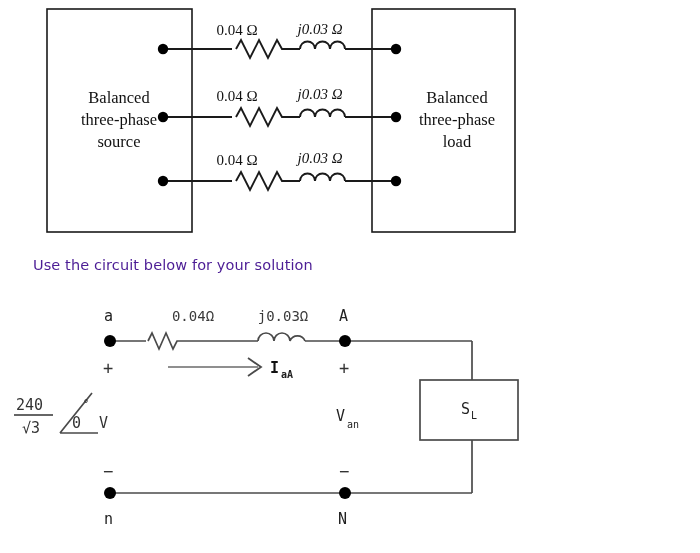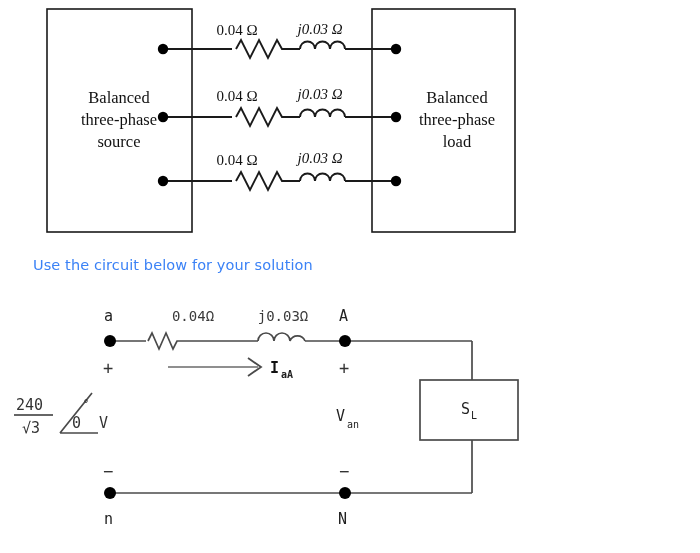--- a/index.html
+++ b/index.html
@@ -28,21 +28,21 @@
   }
   #figure-top { top: 0; height: 245px; }
   #figure-bottom { top: 285px; height: 268px; }
 
   .instruction {
     position: absolute;
     left: 33px;
     top: 257px;
     font-family: "DejaVu Sans", sans-serif;
     font-size: 14.5px;
-    color: #3b82f6;
+    color: #4c1d95;
     letter-spacing: 0.1px;
     white-space: nowrap;
   }
 
   svg { display: block; }
   svg text { fill: #111111; }
 
   .serif-lbl {
     font-family: "Liberation Serif", serif;
     font-size: 15px;

